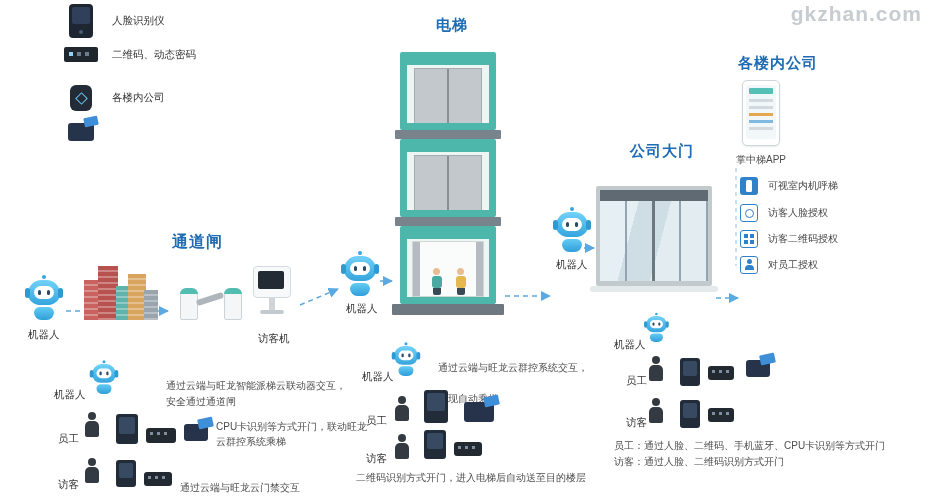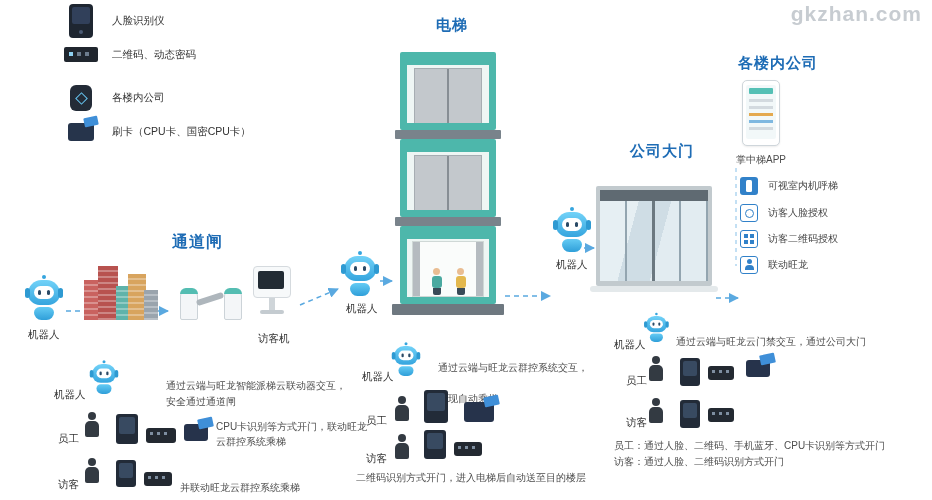--- a/index.html
+++ b/index.html
@@ -140,21 +140,20 @@
   <div class="legend-row" style="left:62px;top:85px">
     <div class="icon-box">
         <div class="dev-bt"></div>
       </div>
     <span class="lg-label">各楼内公司</span>
   </div>
   <div class="legend-row" style="left:62px;top:123px">
     <div class="icon-box">
         <div class="dev-cardr"></div>
       </div>
-    <span class="lg-label">刷卡（CPU卡、国密CPU卡）</span>
   </div>
 
   <div class="title" style="left:436px;top:16px">电梯</div>
   <div class="title" style="left:738px;top:54px">各楼内公司</div>
   <div class="title" style="left:630px;top:142px">公司大门</div>
   <div class="title" style="left:172px;top:232px;font-size:16px">通道闸</div>
 
   <div class="elev">
     <div class="elev-floor" style="top:0">
       <div class="elev-doors"></div>
@@ -244,21 +243,21 @@
   <div class="feat-row" style="left:740px;top:204px">
     <div class="fi fi-face"></div>
     <span class="feat-label">访客人脸授权</span>
   </div>
   <div class="feat-row" style="left:740px;top:230px">
     <div class="fi fi-qr"></div>
     <span class="feat-label">访客二维码授权</span>
   </div>
   <div class="feat-row" style="left:740px;top:256px">
     <div class="fi fi-person"></div>
-    <span class="feat-label">联动旺龙</span>
+    <span class="feat-label">对员工授权</span>
   </div>
 
   <div class="role" style="left:54px;top:388px">机器人</div>
   <div class="robot" style="left:92px;top:364px;transform:scale(.75);transform-origin:top left">
     <div class="r-head">
         <div class="r-face"></div>
       </div>
     <div class="r-body"></div>
   </div>
   <div class="txt" style="left:166px;top:378px">通过云端与旺龙智能派梯云联动器交互，</div>
@@ -269,21 +268,21 @@
   <div class="dev d-face" style="left:116px;top:414px;width:22px;height:30px"></div>
   <div class="dev d-panel" style="left:146px;top:428px;width:30px;height:15px"></div>
   <div class="dev d-card" style="left:184px;top:424px;width:24px;height:17px"></div>
   <div class="txt" style="left:216px;top:419px">CPU卡识别等方式开门，联动旺龙</div>
   <div class="txt" style="left:216px;top:434px">云群控系统乘梯</div>
 
   <div class="role" style="left:58px;top:478px">访客</div>
   <div class="person" style="left:84px;top:458px"></div>
   <div class="dev d-face" style="left:116px;top:460px;width:20px;height:27px"></div>
   <div class="dev d-panel" style="left:144px;top:472px;width:28px;height:14px"></div>
-  <div class="txt" style="left:180px;top:480px">并联动旺龙云群控系统乘梯</div>
+  <div class="txt" style="left:180px;top:480px">通过云端与旺龙云门禁交互</div>
 
   <div class="role" style="left:362px;top:370px">机器人</div>
   <div class="robot" style="left:394px;top:346px;transform:scale(.75);transform-origin:top left">
     <div class="r-head">
         <div class="r-face"></div>
       </div>
     <div class="r-body"></div>
   </div>
   <div class="txt" style="left:438px;top:360px">通过云端与旺龙云群控系统交互，</div>
   <div class="txt" style="left:438px;top:391px">实现自动乘梯</div>
@@ -300,21 +299,20 @@
 
   <div class="txt" style="left:356px;top:470px">二维码识别方式开门，进入电梯后自动送至目的楼层</div>
 
   <div class="role" style="left:614px;top:338px">机器人</div>
   <div class="robot" style="left:646px;top:316px;transform:scale(.65);transform-origin:top left">
     <div class="r-head">
         <div class="r-face"></div>
       </div>
     <div class="r-body"></div>
   </div>
-  <div class="txt" style="left:676px;top:334px">通过云端与旺龙云门禁交互，通过公司大门</div>
 
   <div class="role" style="left:626px;top:374px">员工</div>
   <div class="person" style="left:648px;top:356px"></div>
   <div class="dev d-face" style="left:680px;top:358px;width:20px;height:28px"></div>
   <div class="dev d-panel" style="left:708px;top:366px;width:26px;height:14px"></div>
   <div class="dev d-card" style="left:746px;top:360px;width:24px;height:17px"></div>
 
   <div class="role" style="left:626px;top:416px">访客</div>
   <div class="person" style="left:648px;top:398px"></div>
   <div class="dev d-face" style="left:680px;top:400px;width:20px;height:28px"></div>

